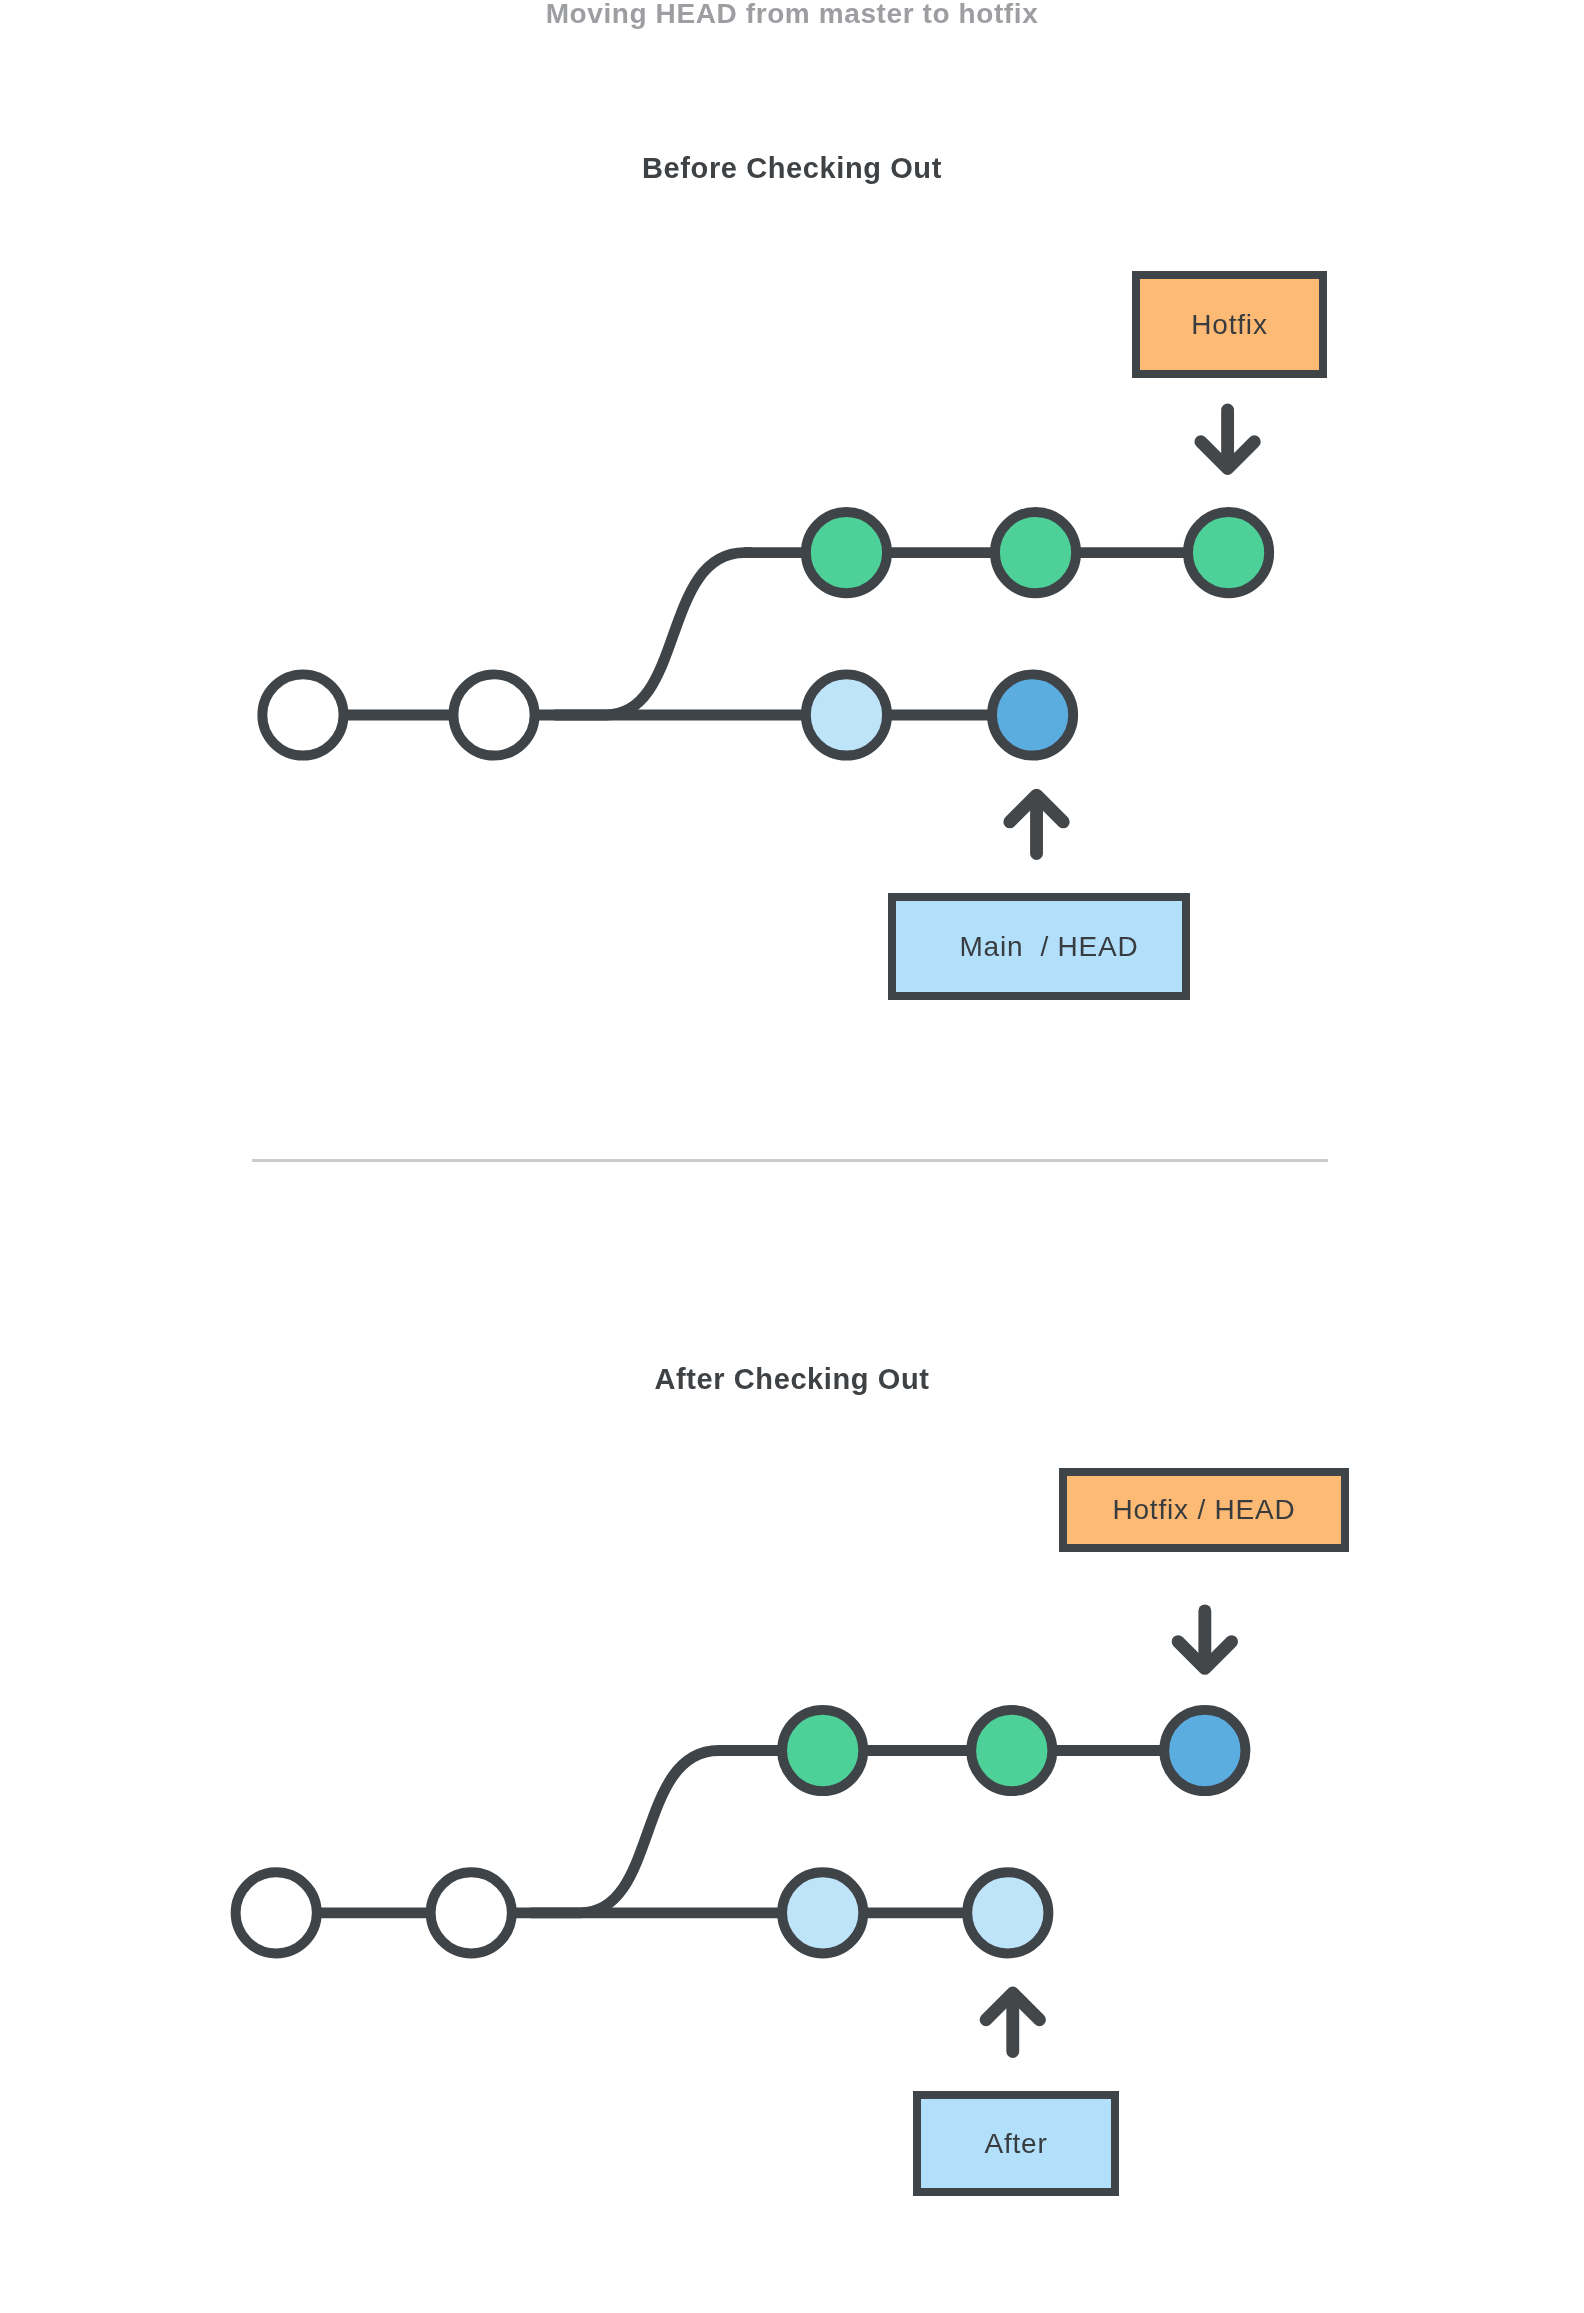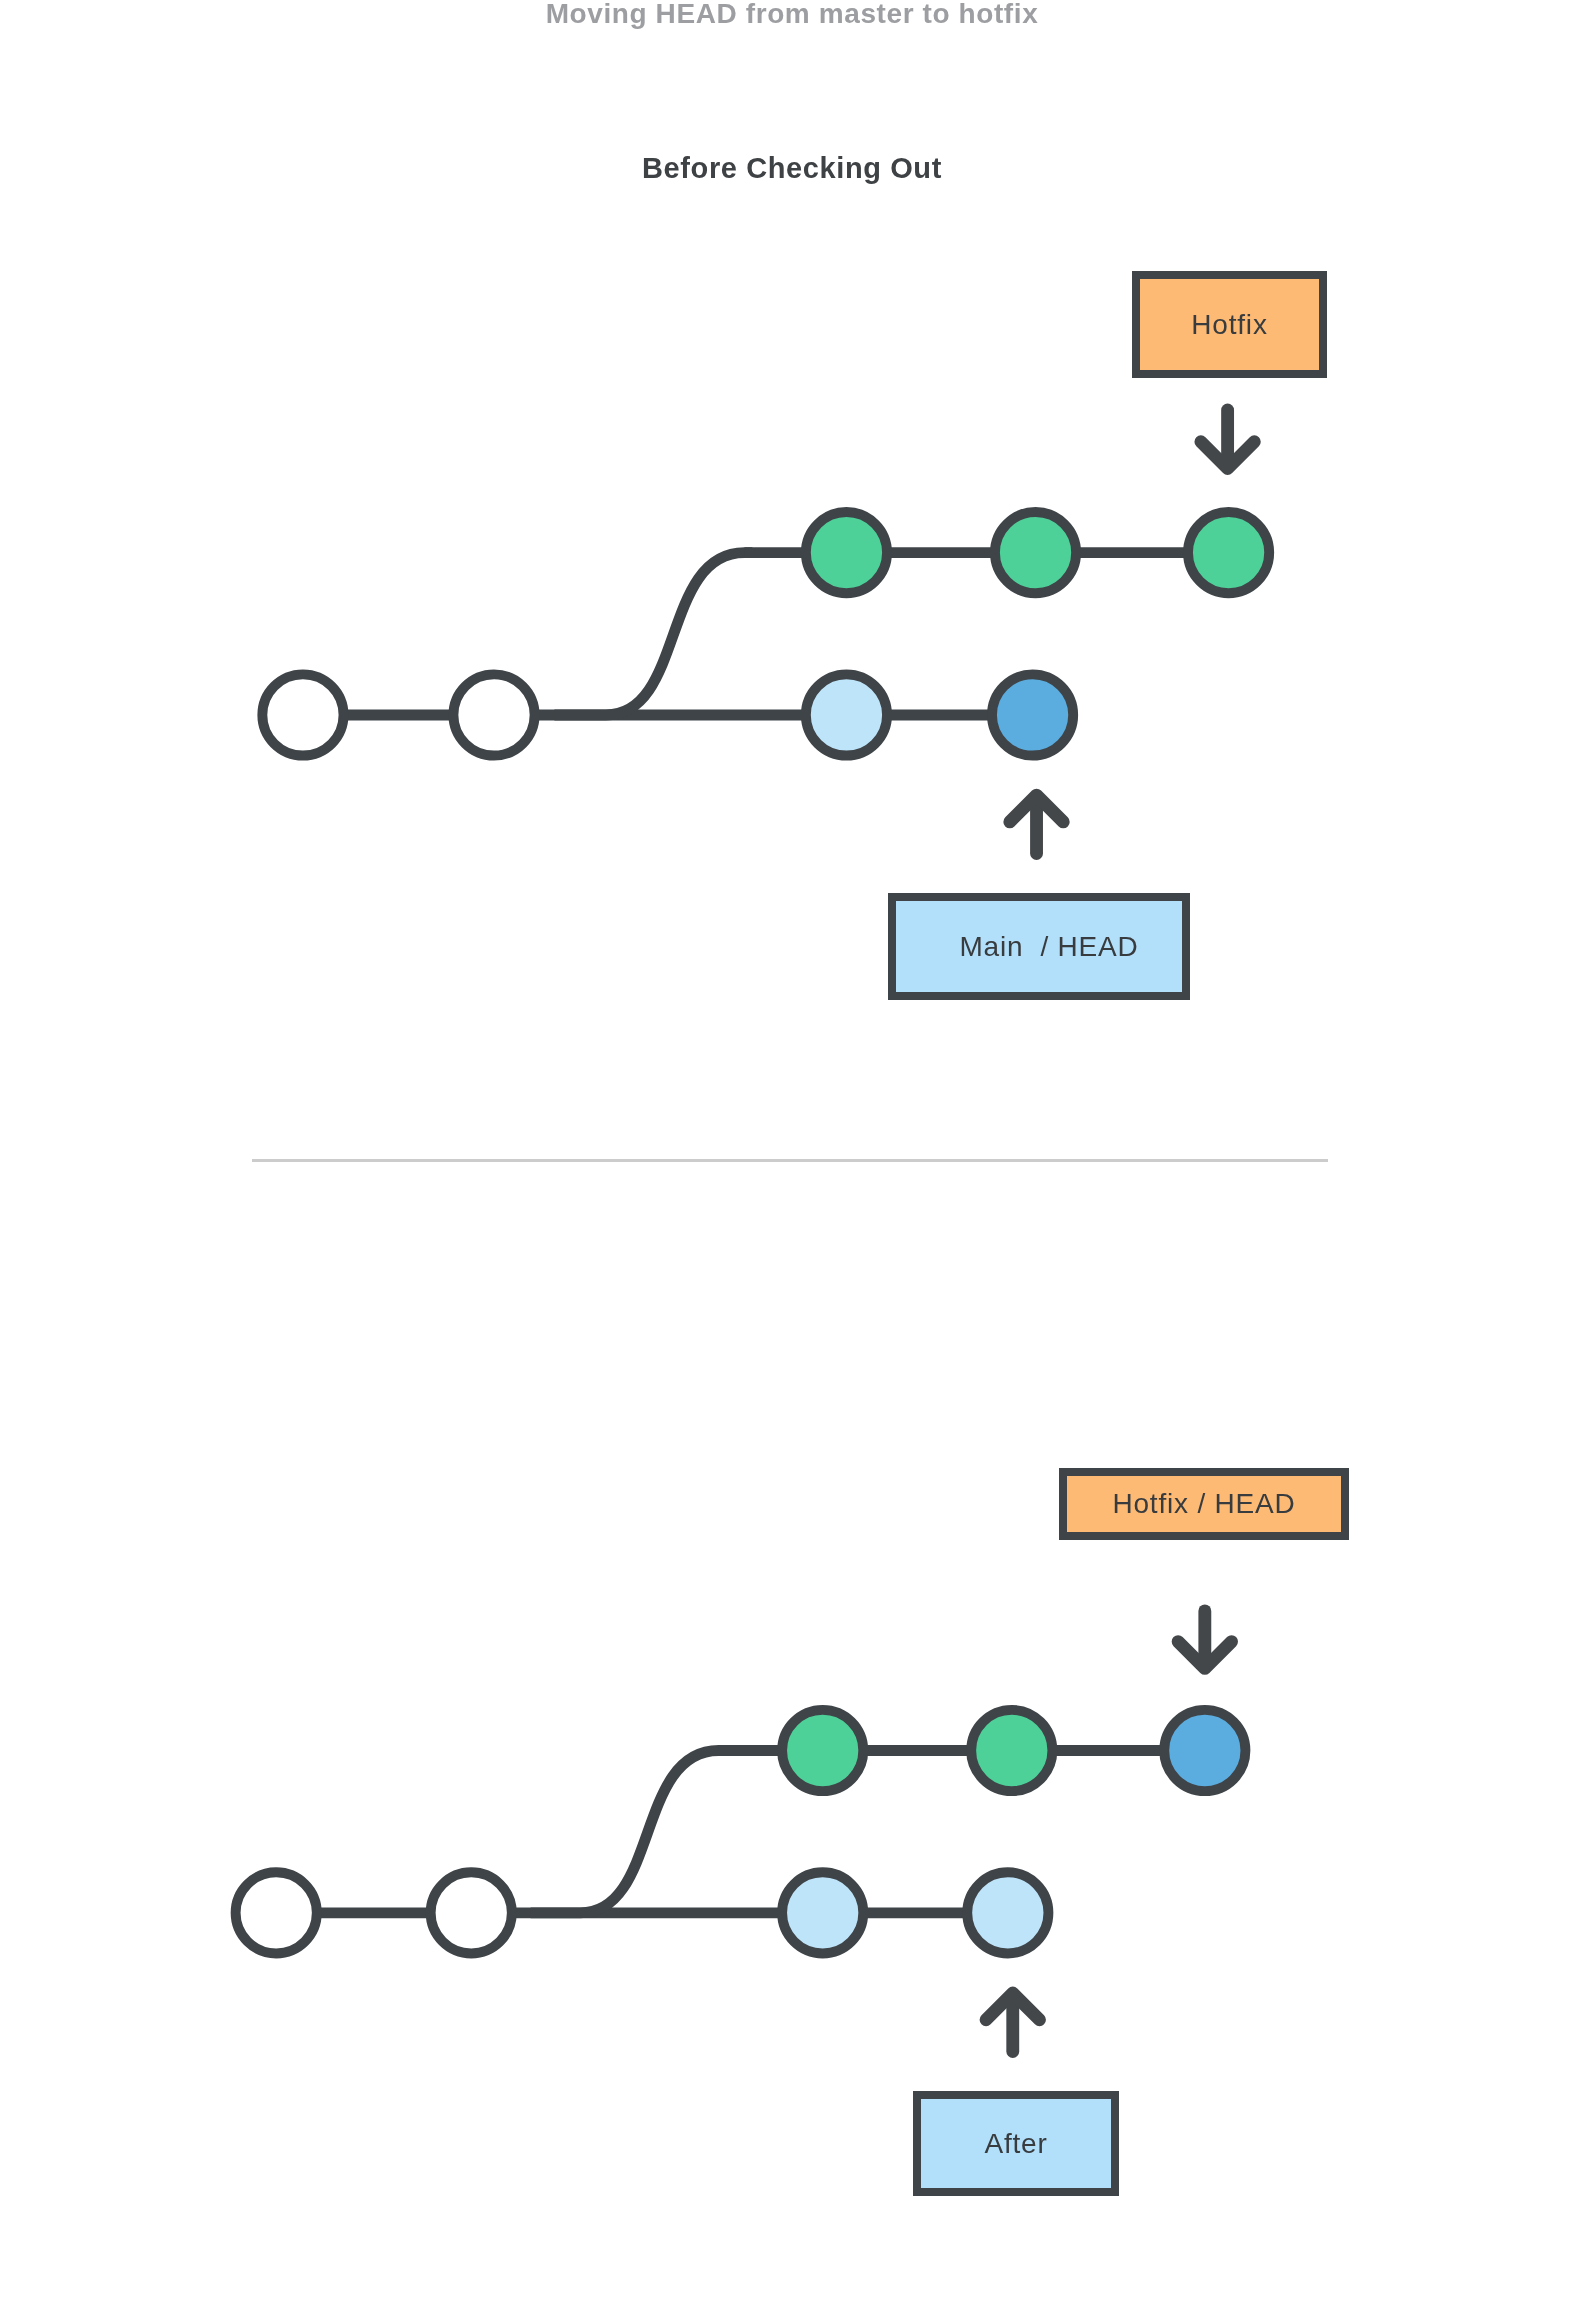--- a/index.html
+++ b/index.html
@@ -49,38 +49,39 @@
     font-weight:500;
     letter-spacing:0.8px;
     color:#383c3f;
     white-space:pre;
   }
   .box-green{ background:#fdba74; }
   .box-blue{ background:#b2dffa; }
 
   .box-hotfix-before{ left:1132px; top:271px;  width:195px; height:107px; }
   .box-head-before  { left:888px;  top:893px;  width:302px; height:107px;padding-left:20px; }
-  .box-hotfix-after { left:1059px; top:1468px; width:290px; height:72px; }
+  .box-hotfix-after { left:1059px; top:1468px; width:290px; height:84px; }
   .box-head-after   { left:913px;  top:2091px; width:206px; height:105px; }
 
   .divider{
     position:absolute;
     left:252px; top:1159px;
     width:1076px; height:3px;
     background:#cccccc;
   }
 </style>
 </head>
 <body>
 
 <div class="page">
 
   <div class="page-title">Moving HEAD from master to hotfix</div>
 
   <div class="section-heading heading-before">Before Checking Out</div>
+  <div class="section-heading heading-after">After Checking Out</div>
 
   <svg class="graph-svg" viewBox="0 0 1600 2337">
 
     <g stroke="#3f4448" fill="none" stroke-width="11">
 
       <path d="M 306 722 H 1043"></path>
 
       <path d="M 560 722 L 612 722 C 692 722 668 558 752 558 L 760 558"></path>
 
       <path d="M 752 558 H 1241"></path>

